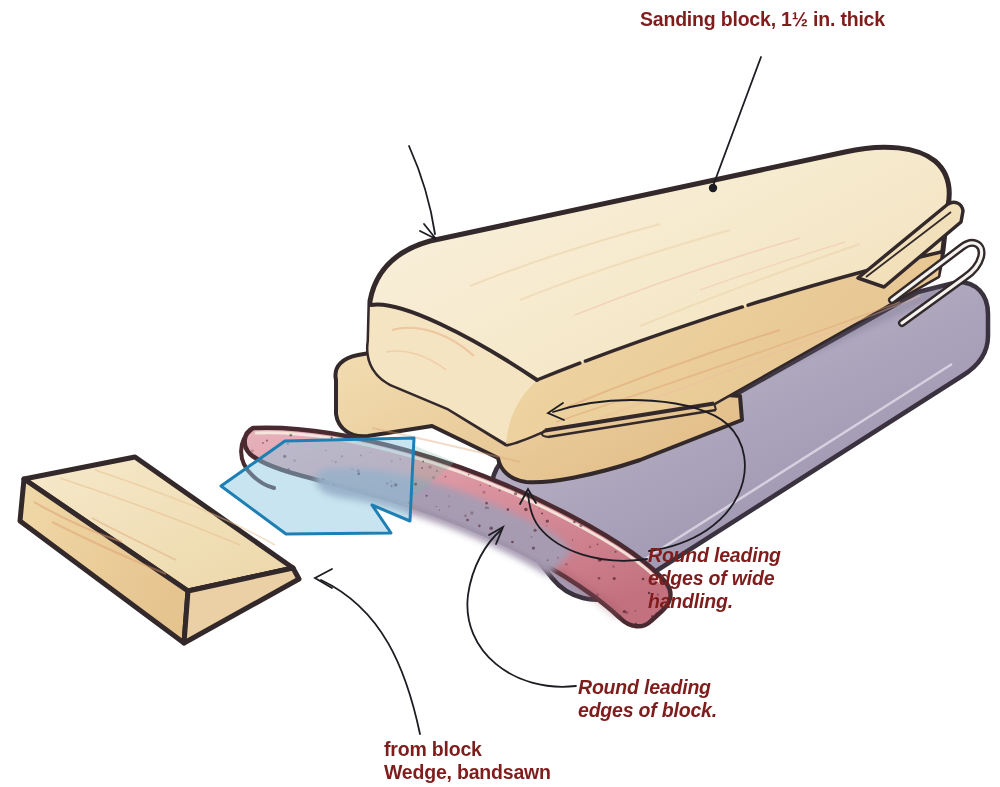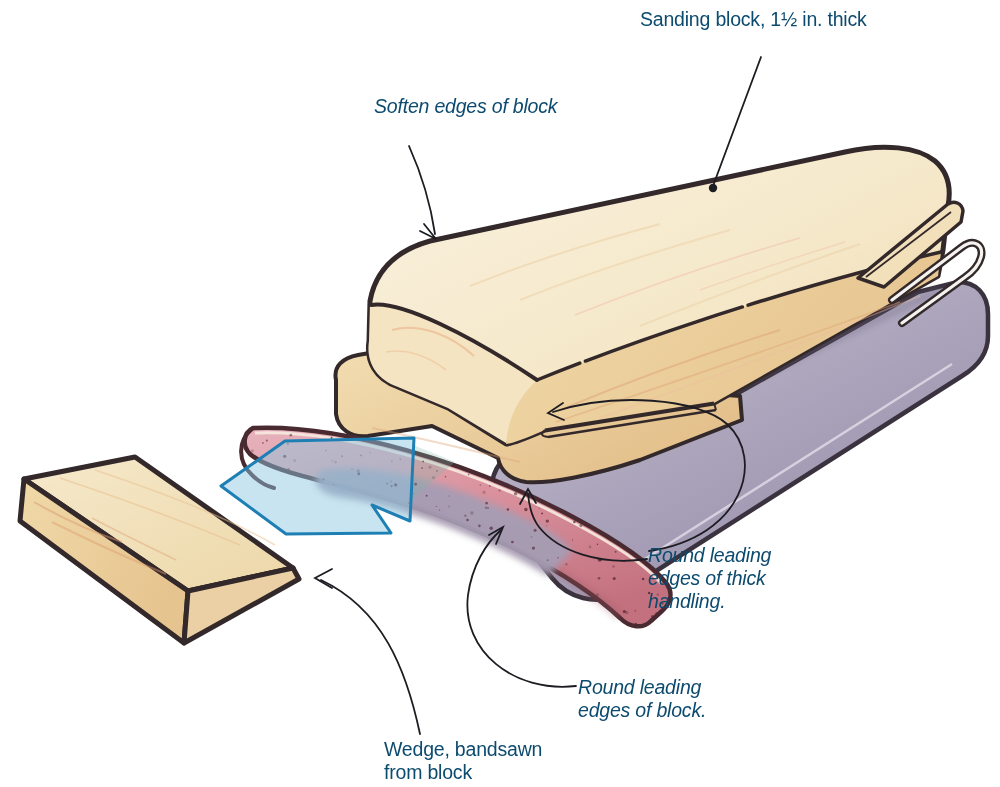--- a/index.html
+++ b/index.html
@@ -3,21 +3,21 @@
 <meta charset="utf-8">
 <style>
   html,body{margin:0;padding:0;background:#ffffff;}
   .stage{
     position:relative;width:1000px;height:787px;background:#ffffff;overflow:hidden;
     font-family:"Liberation Sans",sans-serif;color:#26262c;
   }
   .art{position:absolute;left:0;top:0;}
   .callout{
     position:absolute;font-size:19.5px;line-height:23px;letter-spacing:-0.2px;
-    color:#0c4a6e;white-space:nowrap;
+    color:#7f1d1d;white-space:nowrap;font-weight:bold;
   }
   .callout.italic{font-style:italic;}
   .callout div{white-space:nowrap;}
 </style>
 </head>
 <body>
 
 <div class="stage">
 
   <svg class="art" width="1000" height="787" viewBox="0 0 1000 787">
@@ -486,32 +486,31 @@
       <path d="M420,734 C406,668 382,609 321,580"></path>
       <path d="M332,569 L315,578 L332,588"></path>
     </g>
   </svg>
 
   <div class="callout" style="left:640px;top:8px;">
     <div>Sanding block, 1½ in. thick</div>
   </div>
 
   <div class="callout italic" style="left:374px;top:95px;">
-    <div>Soften edges of block</div>
   </div>
 
   <div class="callout italic" style="left:648px;top:544px;">
     <div>Round leading</div>
-    <div>edges of thick</div>
+    <div>edges of wide</div>
     <div>handling.</div>
   </div>
 
   <div class="callout italic" style="left:578px;top:676px;">
     <div>Round leading</div>
     <div>edges of block.</div>
   </div>
 
   <div class="callout" style="left:384px;top:738px;">
+    <div>from block</div>
     <div>Wedge, bandsawn</div>
-    <div>from block</div>
   </div>
 
 </div>
 
 </body></html>

